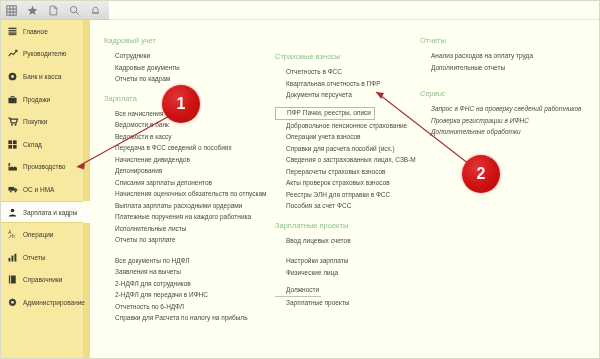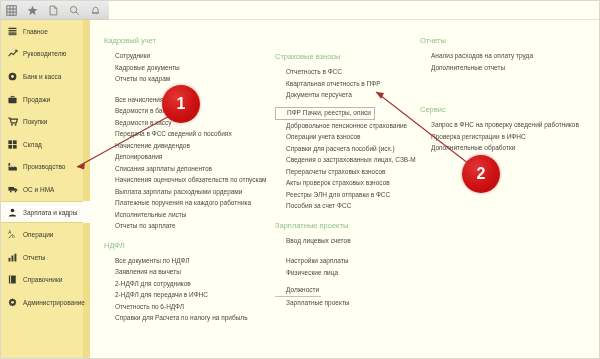--- a/index.html
+++ b/index.html
@@ -371,38 +371,38 @@
       <div class="grp">
         <div class="grp-title">Кадровый учет</div>
         <div class="grp-items">
           <div class="mi">Сотрудники</div>
           <div class="mi">Кадровые документы</div>
           <div class="mi">Отчеты по кадрам</div>
         </div>
       </div>
 
       <div class="grp">
+        <div class="grp-title">Зарплата</div>
         <div class="grp-items">
           <div class="mi">Все начисления</div>
           <div class="mi">Ведомости в банк</div>
           <div class="mi">Ведомости в кассу</div>
           <div class="mi">Передача в ФСС сведений о пособиях</div>
           <div class="mi">Начисление дивидендов</div>
           <div class="mi">Депонирования</div>
           <div class="mi">Списания зарплаты депонентов</div>
           <div class="mi">Начисления оценочных обязательств по отпускам</div>
           <div class="mi">Выплата зарплаты расходными ордерами</div>
           <div class="mi">Платежные поручения на каждого работника</div>
           <div class="mi">Исполнительные листы</div>
           <div class="mi">Отчеты по зарплате</div>
         </div>
       </div>
 
       <div class="grp">
-        <div class="grp-title">НДФЛ</div>
         <div class="grp-items">
           <div class="mi">Все документы по НДФЛ</div>
           <div class="mi">Заявления на вычеты</div>
           <div class="mi">2-НДФЛ для сотрудников</div>
           <div class="mi">2-НДФЛ для передачи в ИФНС</div>
           <div class="mi">Отчетность по 6-НДФЛ</div>
           <div class="mi">Справки для Расчета по налогу на прибыль</div>
         </div>
       </div>
     </div>
@@ -445,21 +445,21 @@
 
     <div class="col" id="col3" style="top:16px;">
       <div class="grp">
         <div class="grp-title">Отчеты</div>
         <div class="grp-items">
           <div class="mi">Анализ расходов на оплату труда</div>
           <div class="mi">Дополнительные отчеты</div>
         </div>
       </div>
 
-      <div class="grp" style="margin-top:32px;">
+      <div class="grp" style="margin-top:16px;font-style:italic;">
         <div class="grp-title">Сервис</div>
         <div class="grp-items">
           <div class="mi">Запрос в ФНС на проверку сведений работников</div>
           <div class="mi">Проверка регистрации в ИФНС</div>
           <div class="mi">Дополнительные обработки</div>
         </div>
       </div>
 
     </div>
   </div>

